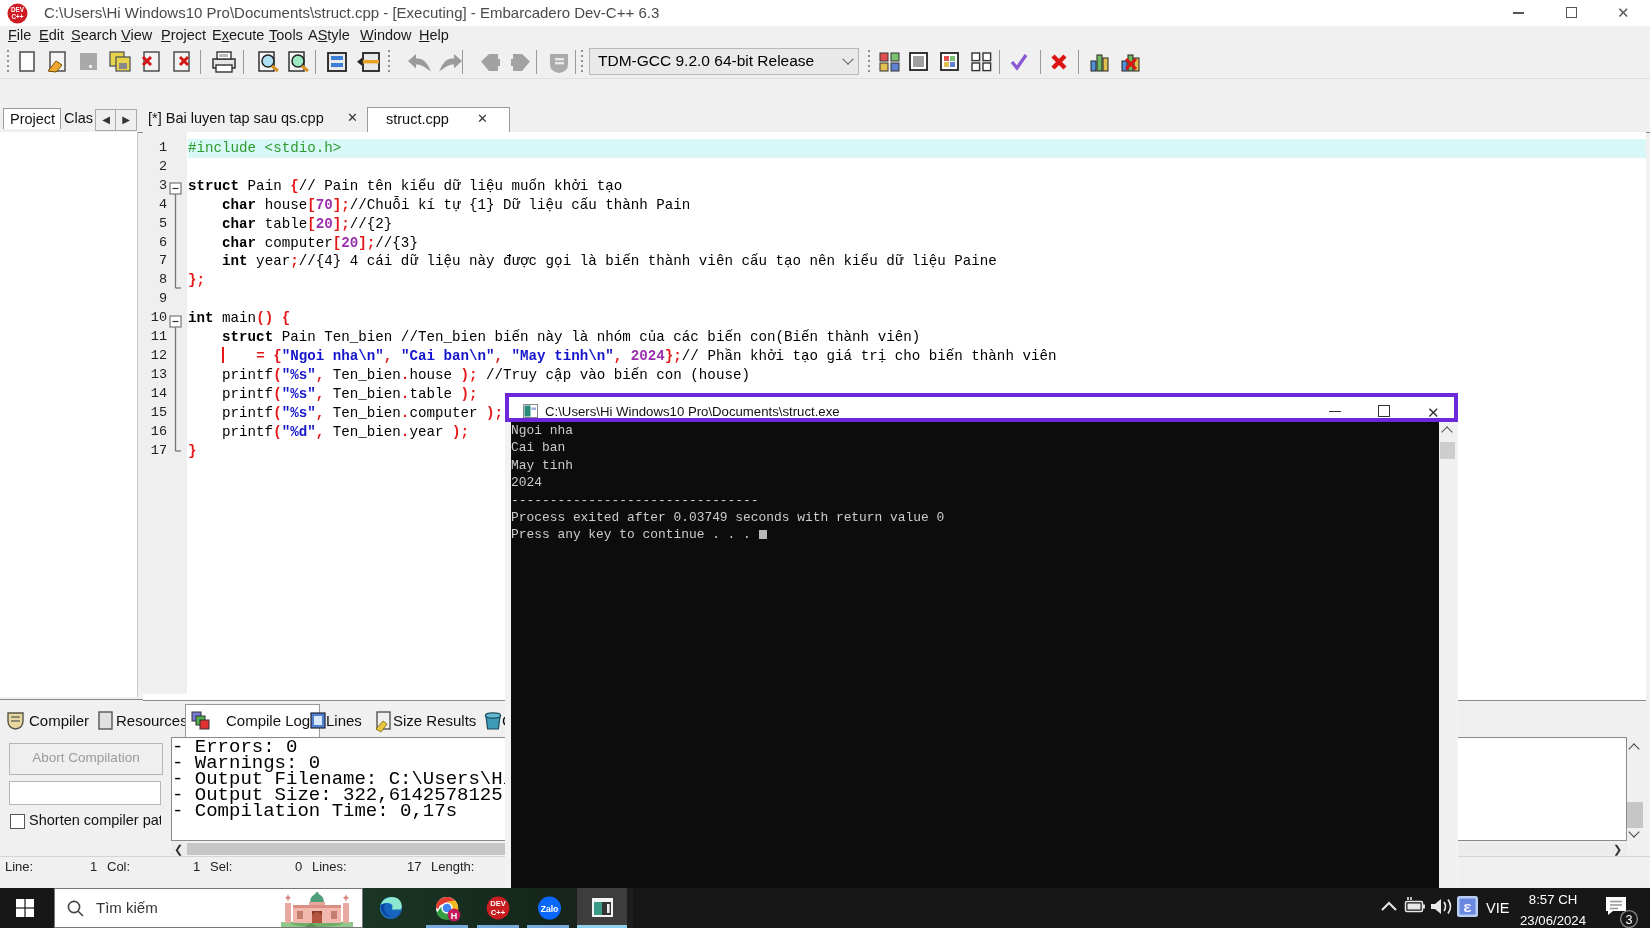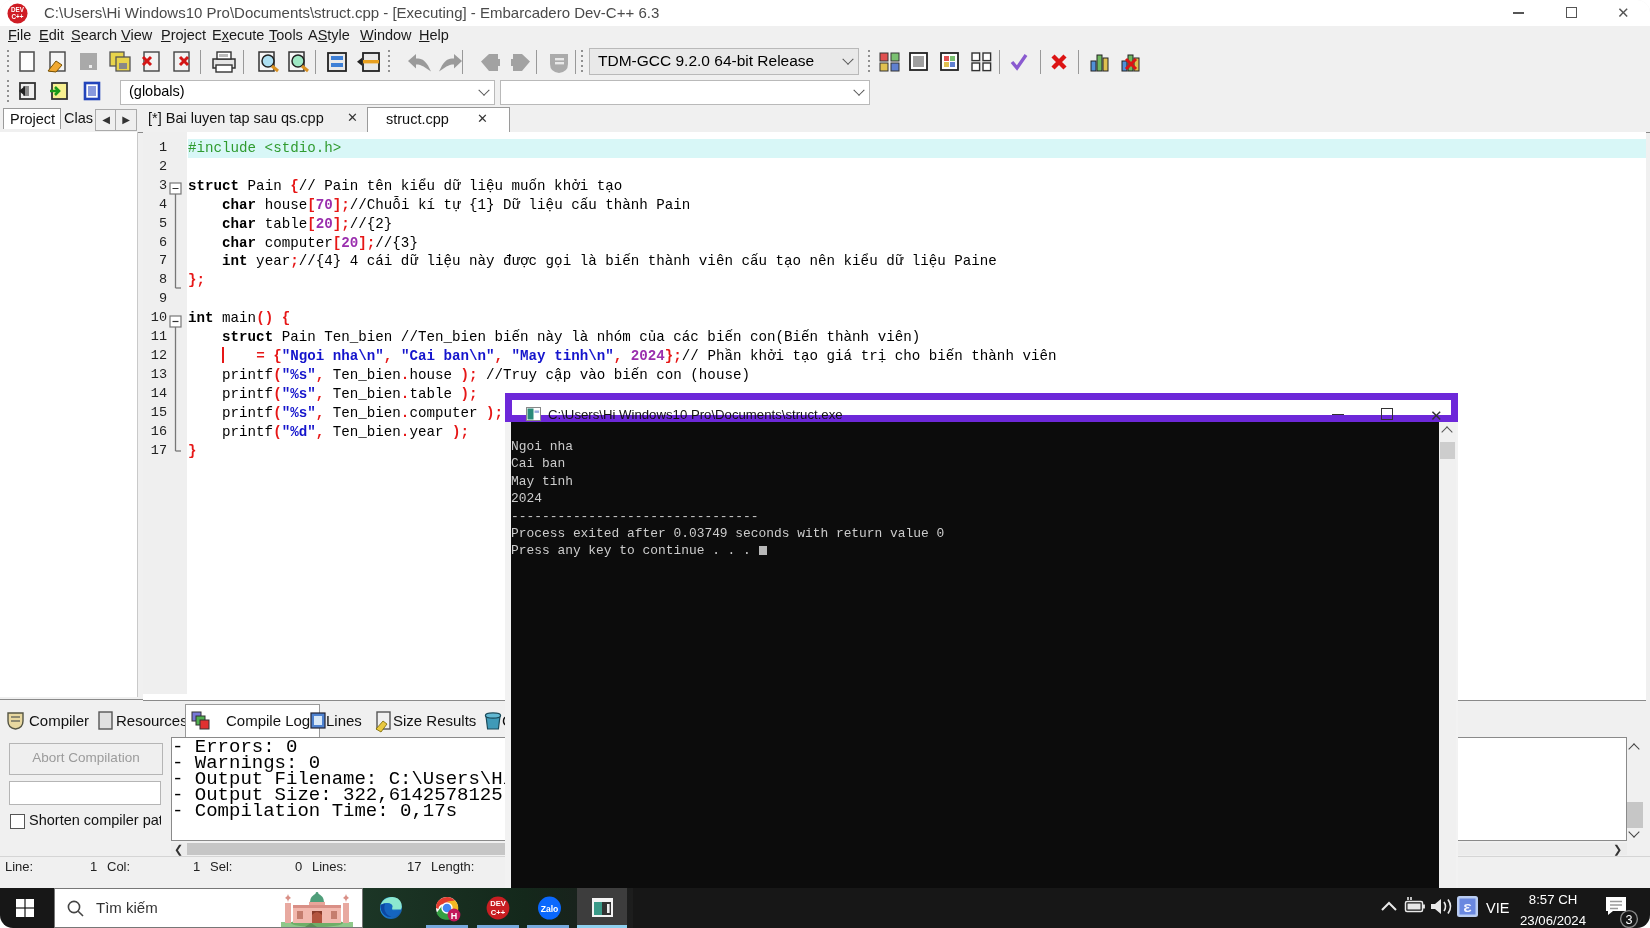--- a/index.html
+++ b/index.html
@@ -1,17 +1,17 @@
 <!DOCTYPE html>
 <html><head>
 <meta charset="utf-8">
 <style>
   html,body{margin:0;padding:0;}
   #root{position:relative;width:1650px;height:928px;overflow:hidden;
-    font-family:"Liberation Sans",sans-serif;background:#f0f0f0;border-radius:13px;}
+    font-family:"Liberation Sans",sans-serif;background:#f0f0f0;}
   .abs{position:absolute;}
   
   #titlebar{left:0;top:0;width:1650px;height:26px;background:#ffffff;}
   #titletext{left:44px;top:4px;font-size:15px;color:#4a4a4a;}
   
   #menubar{left:0;top:26px;width:1650px;height:20px;background:#f0f0f0;font-size:14.5px;color:#1a1a1a;}
   .mi{position:absolute;top:1px;}
   .mi u{text-decoration:underline;}
   
   #tb1{left:0;top:46px;width:1650px;height:32px;background:#f0f0f0;border-bottom:1px solid #e0e0e0;}
@@ -52,22 +52,22 @@
   #cinput{left:9px;top:44px;width:150px;height:22px;background:#fff;border:1px solid #b5b5b5;}
   #cbox{left:10px;top:77px;width:13px;height:13px;background:#fff;border:1px solid #555;}
   #cblabel{left:29px;top:75px;font-size:14.5px;color:#111;white-space:nowrap;width:132px;overflow:hidden;}
   #logbox{left:171px;top:0px;width:1456px;height:104px;background:#fff;border:1px solid #8a8a8a;box-sizing:border-box;}
   #logtext{left:172px;top:2px;font-size:19px;line-height:16px;color:#000;}
   #hscroll{left:171px;top:106px;width:1456px;height:12px;background:#ececec;}
   
   #statusbar{left:0;top:856px;width:1650px;height:32px;background:#f0f0f0;border-top:1px solid #d5d5d5;font-size:13px;color:#222;}
   
   #console{left:505px;top:393px;width:953px;height:495px;background:#f2f2f2;}
-  #ctitle{left:0px;top:0px;width:953px;height:29px;background:#fff;border:7px solid #6d28d9;box-sizing:border-box;}
-  #ctext{left:6px;top:29px;width:928px;height:466px;background:#0c0c0c;color:#cccccc;font-size:12.9px;line-height:17.4px;padding-top:16px;box-sizing:border-box;}
+  #ctitle{left:0px;top:0px;width:953px;height:29px;background:#fff;border:4px solid #6d28d9;box-sizing:border-box;}
+  #ctext{left:6px;top:29px;width:928px;height:466px;background:#0c0c0c;color:#cccccc;font-size:12.9px;line-height:17.4px;padding-top:0;box-sizing:border-box;}
   #cscroll{left:934px;top:29px;width:17px;height:466px;background:#f0f0f0;}
   
   #taskbar{left:0;top:888px;width:1650px;height:40px;background:#171717;}
   #search{left:54px;top:0;width:309px;height:40px;background:#fff;border:1px solid #777;box-sizing:border-box;}
 </style>
 </head>
 <body>
 <div id="root">
 
   <div class="abs" id="titlebar">
@@ -193,39 +193,20 @@
     <div class="combo" style="left:589px;top:2px;width:268px;height:25px;">
       <span style="position:absolute;left:8px;top:3px;font-size:15.5px;color:#000">TDM-GCC 9.2.0 64-bit Release</span>
       <span class="chev"></span>
     </div>
     <div class="grip" style="left:868px"></div>
     <div class="sep" style="left:999px"></div>
     <div class="sep" style="left:1040px"></div>
     <div class="sep" style="left:1078px"></div>
   </div>
 
-  <div class="abs" id="tb2">
-    <div class="grip" style="left:7px;top:2px"></div>
-    <svg class="abs" style="left:0;top:3px" width="110" height="22" viewBox="0 0 110 22">
-      <rect x="20" y="2" width="15" height="16" fill="#efefef" stroke="#333" stroke-width="1.8"></rect>
-      <rect x="23" y="5" width="6" height="10" fill="#8a8a8a"></rect>
-      <path d="M19 10 l6 -5 v10 Z" fill="#222"></path>
-      <rect x="52" y="2" width="15" height="16" fill="#f8f090" stroke="#333" stroke-width="1.8"></rect>
-      <path d="M50 10 l8 0 m-3 -4 l4 4 -4 4" stroke="#1a9a1a" stroke-width="2.6" fill="none"></path>
-      <rect x="85" y="2" width="14" height="16" fill="#fff" stroke="#2244bb" stroke-width="2.6"></rect>
-      <rect x="88" y="5" width="8" height="10" fill="#8899dd"></rect>
-    </svg>
-    <div class="combo" style="left:120px;top:2px;width:373px;height:23px;background:#fff;">
-      <span style="position:absolute;left:8px;top:2px;font-size:14.5px;color:#000">(globals)</span>
-      <span class="chev"></span>
-    </div>
-    <div class="combo" style="left:500px;top:2px;width:368px;height:23px;background:#fff;">
-      <span class="chev"></span>
-    </div>
-  </div>
 
   <div class="abs" id="tabrow">
     <div class="ltab on" style="left:3px;width:58px;padding-left:6px;">Project</div>
     <div class="ltab" style="left:62px;width:33px;overflow:hidden;padding-left:2px;">Clas</div>
     <div class="abs" style="left:95px;top:3px;width:20px;height:20px;background:#efefef;border:1px solid #aaa;text-align:center;font-size:10px;color:#333;line-height:19px">◀</div>
     <div class="abs" style="left:115px;top:3px;width:20px;height:20px;background:#efefef;border:1px solid #aaa;text-align:center;font-size:10px;color:#333;line-height:19px">▶</div>
     <div class="etab" style="left:145px;width:222px;padding-left:3px;">[*] Bai luyen tap sau qs.cpp <span class="xmark" style="position:absolute;left:202px">✕</span></div>
     <div class="etab on" style="left:367px;width:143px;padding-left:18px;">struct.cpp <span class="xmark" style="position:absolute;left:109px">✕</span></div>
   </div>
 

